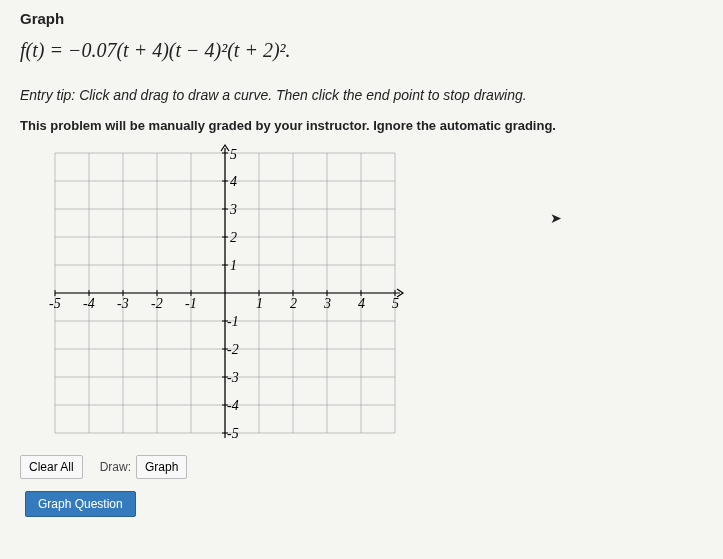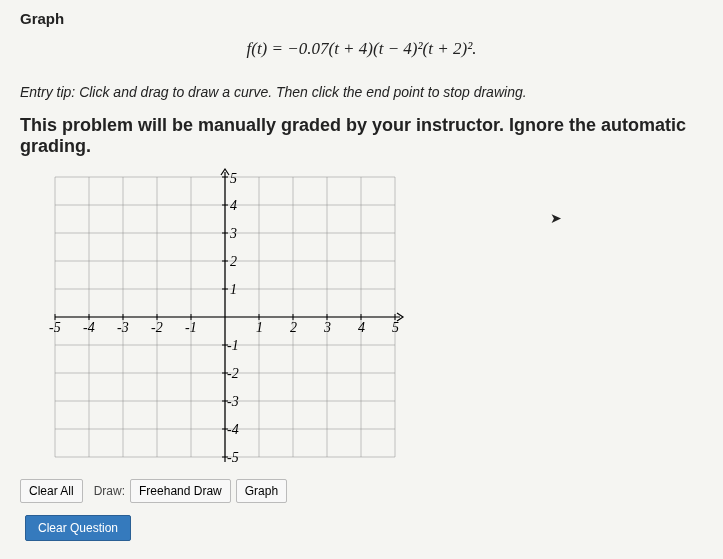--- a/index.html
+++ b/index.html
@@ -13,33 +13,33 @@
       padding: 10px 20px;
       color: #222;
       width: 723px;
     }
     .heading {
       font-weight: bold;
       font-size: 15px;
       margin-bottom: 12px;
     }
     .formula {
-      text-align: center;
+      text-align: left;
       font-family: 'Times New Roman', serif;
       font-style: italic;
-      font-size: 17px;
+      font-size: 20px;
       margin-bottom: 25px;
     }
     .entry-tip {
       font-size: 14px;
       margin-bottom: 15px;
       font-style: italic;
     }
     .grading-note {
-      font-size: 18px;
+      font-size: 13px;
       font-weight: bold;
       margin-bottom: 10px;
     }
     .graph-area {
       margin-left: 5px;
     }
     .tool-row {
       display: flex;
       gap: 5px;
       align-items: center;
@@ -50,21 +50,21 @@
       border: 1px solid #bbb;
       background: #f8f8f8;
       padding: 4px 8px;
       font-size: 12px;
       border-radius: 2px;
       cursor: pointer;
     }
     .tool-label {
       font-size: 12px;
       color: #444;
-      margin-left: 6px;
+      margin-left: 12px;
     }
     .submit-btn {
       background: #357abd;
       color: white;
       border: 1px solid #2a5f94;
       padding: 5px 12px;
       font-size: 12px;
       border-radius: 2px;
       cursor: pointer;
       margin-top: 12px;
@@ -184,20 +184,19 @@
         <line x1="197" y1="234" x2="203" y2="234"></line>
         <line x1="197" y1="262" x2="203" y2="262"></line>
         <line x1="197" y1="290" x2="203" y2="290"></line>
       </g>
     </svg>
   </div>
 
   <div class="tool-row">
     <button class="tool-btn">Clear All</button>
     <span class="tool-label">Draw:</span>
-    <button class="tool-btn">Freehand Draw</button>
     <button class="tool-btn">Graph</button>
   </div>
 
-  <button class="submit-btn">Clear Question</button>
+  <button class="submit-btn">Graph Question</button>
 
   <span class="cursor-icon">➤</span>
 </div>
 
 </body></html>

